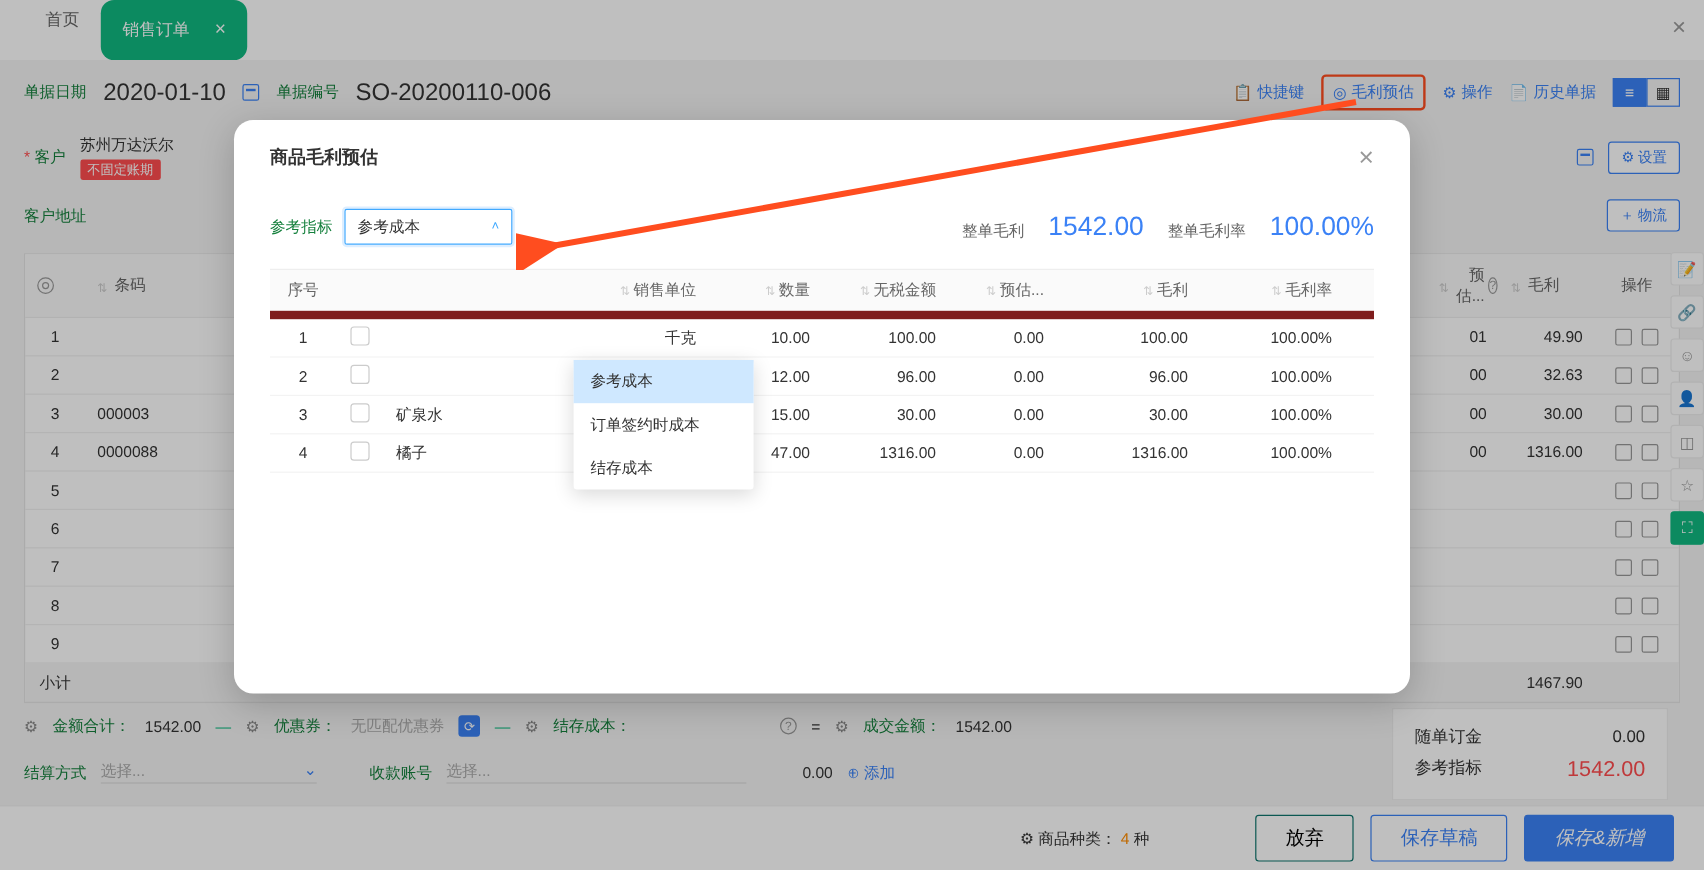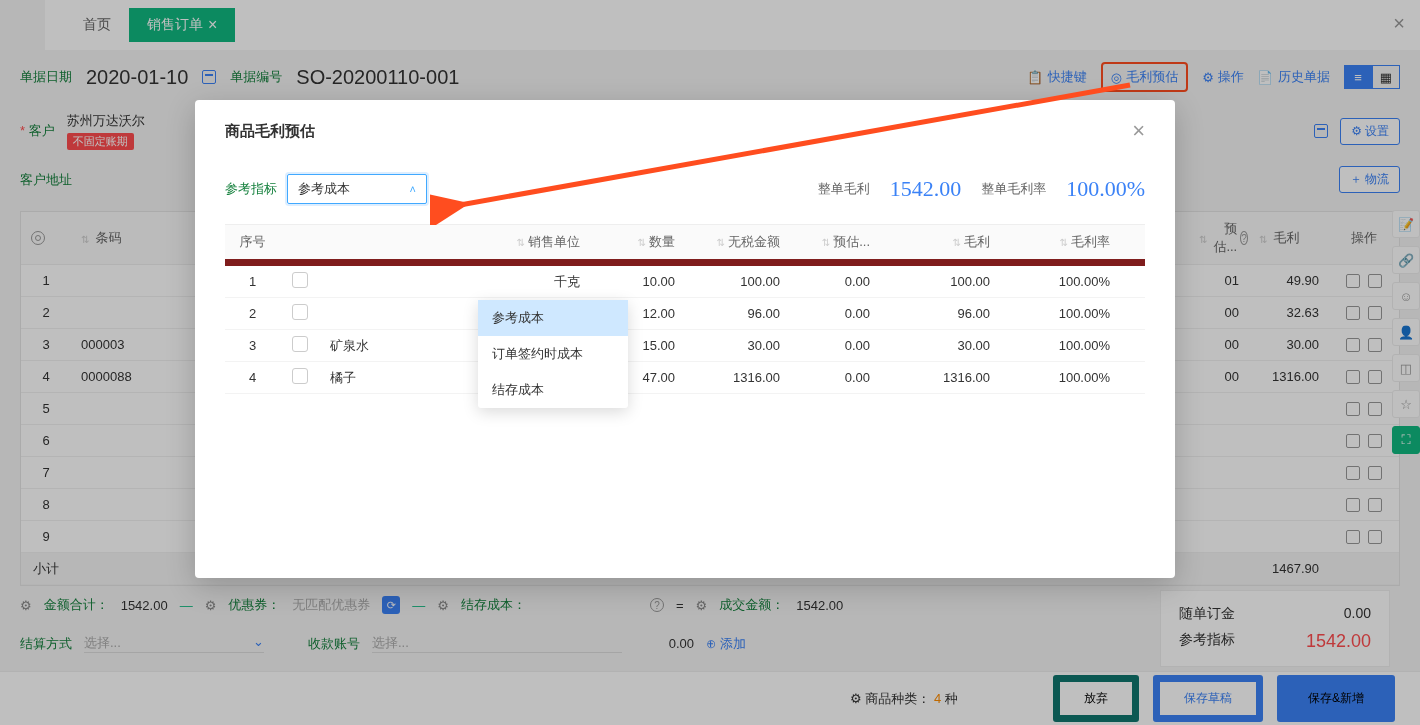--- a/index.html
+++ b/index.html
@@ -1,21 +1,21 @@
 <!DOCTYPE html>
 <html><head>
 <meta charset="utf-8">
 <style>
 * { box-sizing: border-box; margin: 0; padding: 0; }
 body { font-family: -apple-system, "PingFang SC", "Microsoft YaHei", sans-serif; font-size: 13px; color: #333; background: #f5f5f5; width: 1420px; height: 725px; overflow: hidden; position: relative; }
 
 
-.top-tabs { display: flex; align-items: center; height: 50px; background: #fff; padding: 0 20px; position: relative; margin-left: 45px; }
+.top-tabs { display: flex; height: 50px; background: #fff; padding: 0 20px; position: relative; }
 .tab { padding: 8px 18px; color: #666; cursor: pointer; font-size: 14px; }
-.tab.active { background: #10b981; color: #fff; border-radius: 0; display: flex; align-items: center; gap: 5px; }
+.tab.active { background: #10b981; color: #fff; border-radius: 11px; display: flex; align-items: center; gap: 21px; }
 .tab-close { font-size: 16px; cursor: pointer; }
 .top-close { position: absolute; right: 15px; top: 12px; font-size: 20px; color: #999; cursor: pointer; }
 
 
 .header-row { display: flex; align-items: center; padding: 12px 20px; gap: 14px; background: #f5f5f5; }
 .label { color: #15803d; font-size: 13px; }
 .val { color: #333; font-size: 20px; }
 .cal-icon { width: 14px; height: 14px; border: 1.5px solid #3b82f6; border-radius: 2px; position: relative; display: inline-block; }
 .cal-icon::before { content:""; position:absolute; top:3px; left:2px; right:2px; height:1.5px; background:#3b82f6; }
 .spacer { flex: 1; }
@@ -58,42 +58,42 @@
 .link-add{color:#3b82f6;cursor:pointer;}
 
 
 .side-summary { position:absolute; right:30px; top:590px; background:#fff; border:1px solid #eee; padding:10px 18px; width:230px; }
 .side-summary .row{display:flex;justify-content:space-between;padding:4px 0;font-size:14px;}
 .red-amt{color:#ff4d4f;font-weight:500;font-size:18px;}
 
 
 .bottom-bar { position:absolute; bottom:0; left:0; right:0; height:54px; background:#fff; border-top:1px solid #eee; display:flex; align-items:center; justify-content:flex-end; padding:0 25px; gap:14px; }
 .info-left{position:absolute; left:850px;}
-.btn { padding: 8px 24px; border-radius: 3px; cursor: pointer; font-size: 12px; border:7px solid #0f766e; background:#fff; }
-.btn.primary { background:#3b82f6; color:#000000; border-color:#3b82f6; }
+.btn { padding: 8px 24px; border-radius: 3px; cursor: pointer; font-size: 16px; border:1px solid #0f766e; background:#fff; }
+.btn.primary { background:#3b82f6; color:#ffffff; border-color:#3b82f6;font-style:italic; }
 .btn.outline-blue{border-color:#3b82f6; color:#3b82f6;}
 .orange{color:#ff8c00;}
 
 
 .side-rail { position:absolute; right:0; top:210px; width:28px; display:flex; flex-direction:column; gap:8px; }
 .side-rail .ritem { width:28px; height:28px; background:#fff; border:1px solid #eee; border-radius:3px; display:flex; align-items:center; justify-content:center; color:#999; cursor:pointer; }
 .side-rail .ritem.active{background:#10b981;color:#fff;border-color:#10b981;}
 
 
 .modal-backdrop { position:absolute; inset:0; background:rgba(0,0,0,0.25); z-index:100; }
-.modal { position:absolute; left:195px; top:100px; width:980px; height:478px; background:#fff; border-radius:4px; box-shadow:0 8px 30px rgba(0,0,0,0.2); z-index:101; }
+.modal { position:absolute; left:195px; top:100px; width:980px; height:478px; background:#fff; border-radius:16px; box-shadow:0 8px 30px rgba(0,0,0,0.2); z-index:101; }
 .modal-head { display:flex; align-items:center; justify-content:space-between; padding:18px 30px 10px; }
 .modal-title { font-size:15px; font-weight:600; }
 .modal-close { font-size:22px; color:#999; cursor:pointer; }
 
 .modal-filter { display:flex; align-items:center; padding: 20px 30px 10px; gap:10px; }
 .select-box { width:140px; height:30px; border:1px solid #40a9ff; border-radius:2px; padding:0 10px; display:flex; align-items:center; justify-content:space-between; cursor:pointer; color:#333; font-size:13px; box-shadow:0 0 0 2px rgba(24,144,255,0.15); }
 .caret-up{color:#40a9ff;font-size:11px;}
 
-.profit-sum { margin-left:auto; display:flex; align-items:center; gap:20px;font-family:Liberation Serif, serif; }
+.profit-sum { margin-left:auto; display:flex; align-items:flex-end; gap:20px; }
 .profit-sum .lbl{color:#666;font-size:13px;}
 .profit-sum .big{color:#3b82f6;font-size:22px;font-weight:500;}
 
 
 .dropdown { position:absolute; left:283px; top:200px; width:150px; background:#fff; box-shadow:0 4px 16px rgba(0,0,0,0.15); border-radius:3px; z-index:200; }
 .dropdown .opt { padding:9px 14px; cursor:pointer; font-size:13px; }
 .dropdown .opt.selected { background:#cfe8ff; color:#333; }
 
 
 .m-table { margin: 10px 30px; }
@@ -128,21 +128,21 @@
     <span class="tab-close">×</span>
   </div>
   <span class="top-close">×</span>
 </div>
 
 <div class="header-row">
   <span class="label">单据日期</span>
   <span class="val">2020-01-10</span>
   <span class="cal-icon"></span>
   <span class="label">单据编号</span>
-  <span class="val">SO-20200110-001</span>
+  <span class="val">SO-20200110-006</span>
   <div class="spacer"></div>
   <span class="link-icon">📋 <span>快捷键</span></span>
   <span class="link-icon boxed">◎ <span>毛利预估</span></span>
   <span class="link-icon">⚙ <span>操作</span></span>
   <span class="link-icon">📄 <span>历史单据</span></span>
   <div class="view-toggle">
     <div class="vt active">≡</div>
     <div class="vt">▦</div>
   </div>
 </div>

